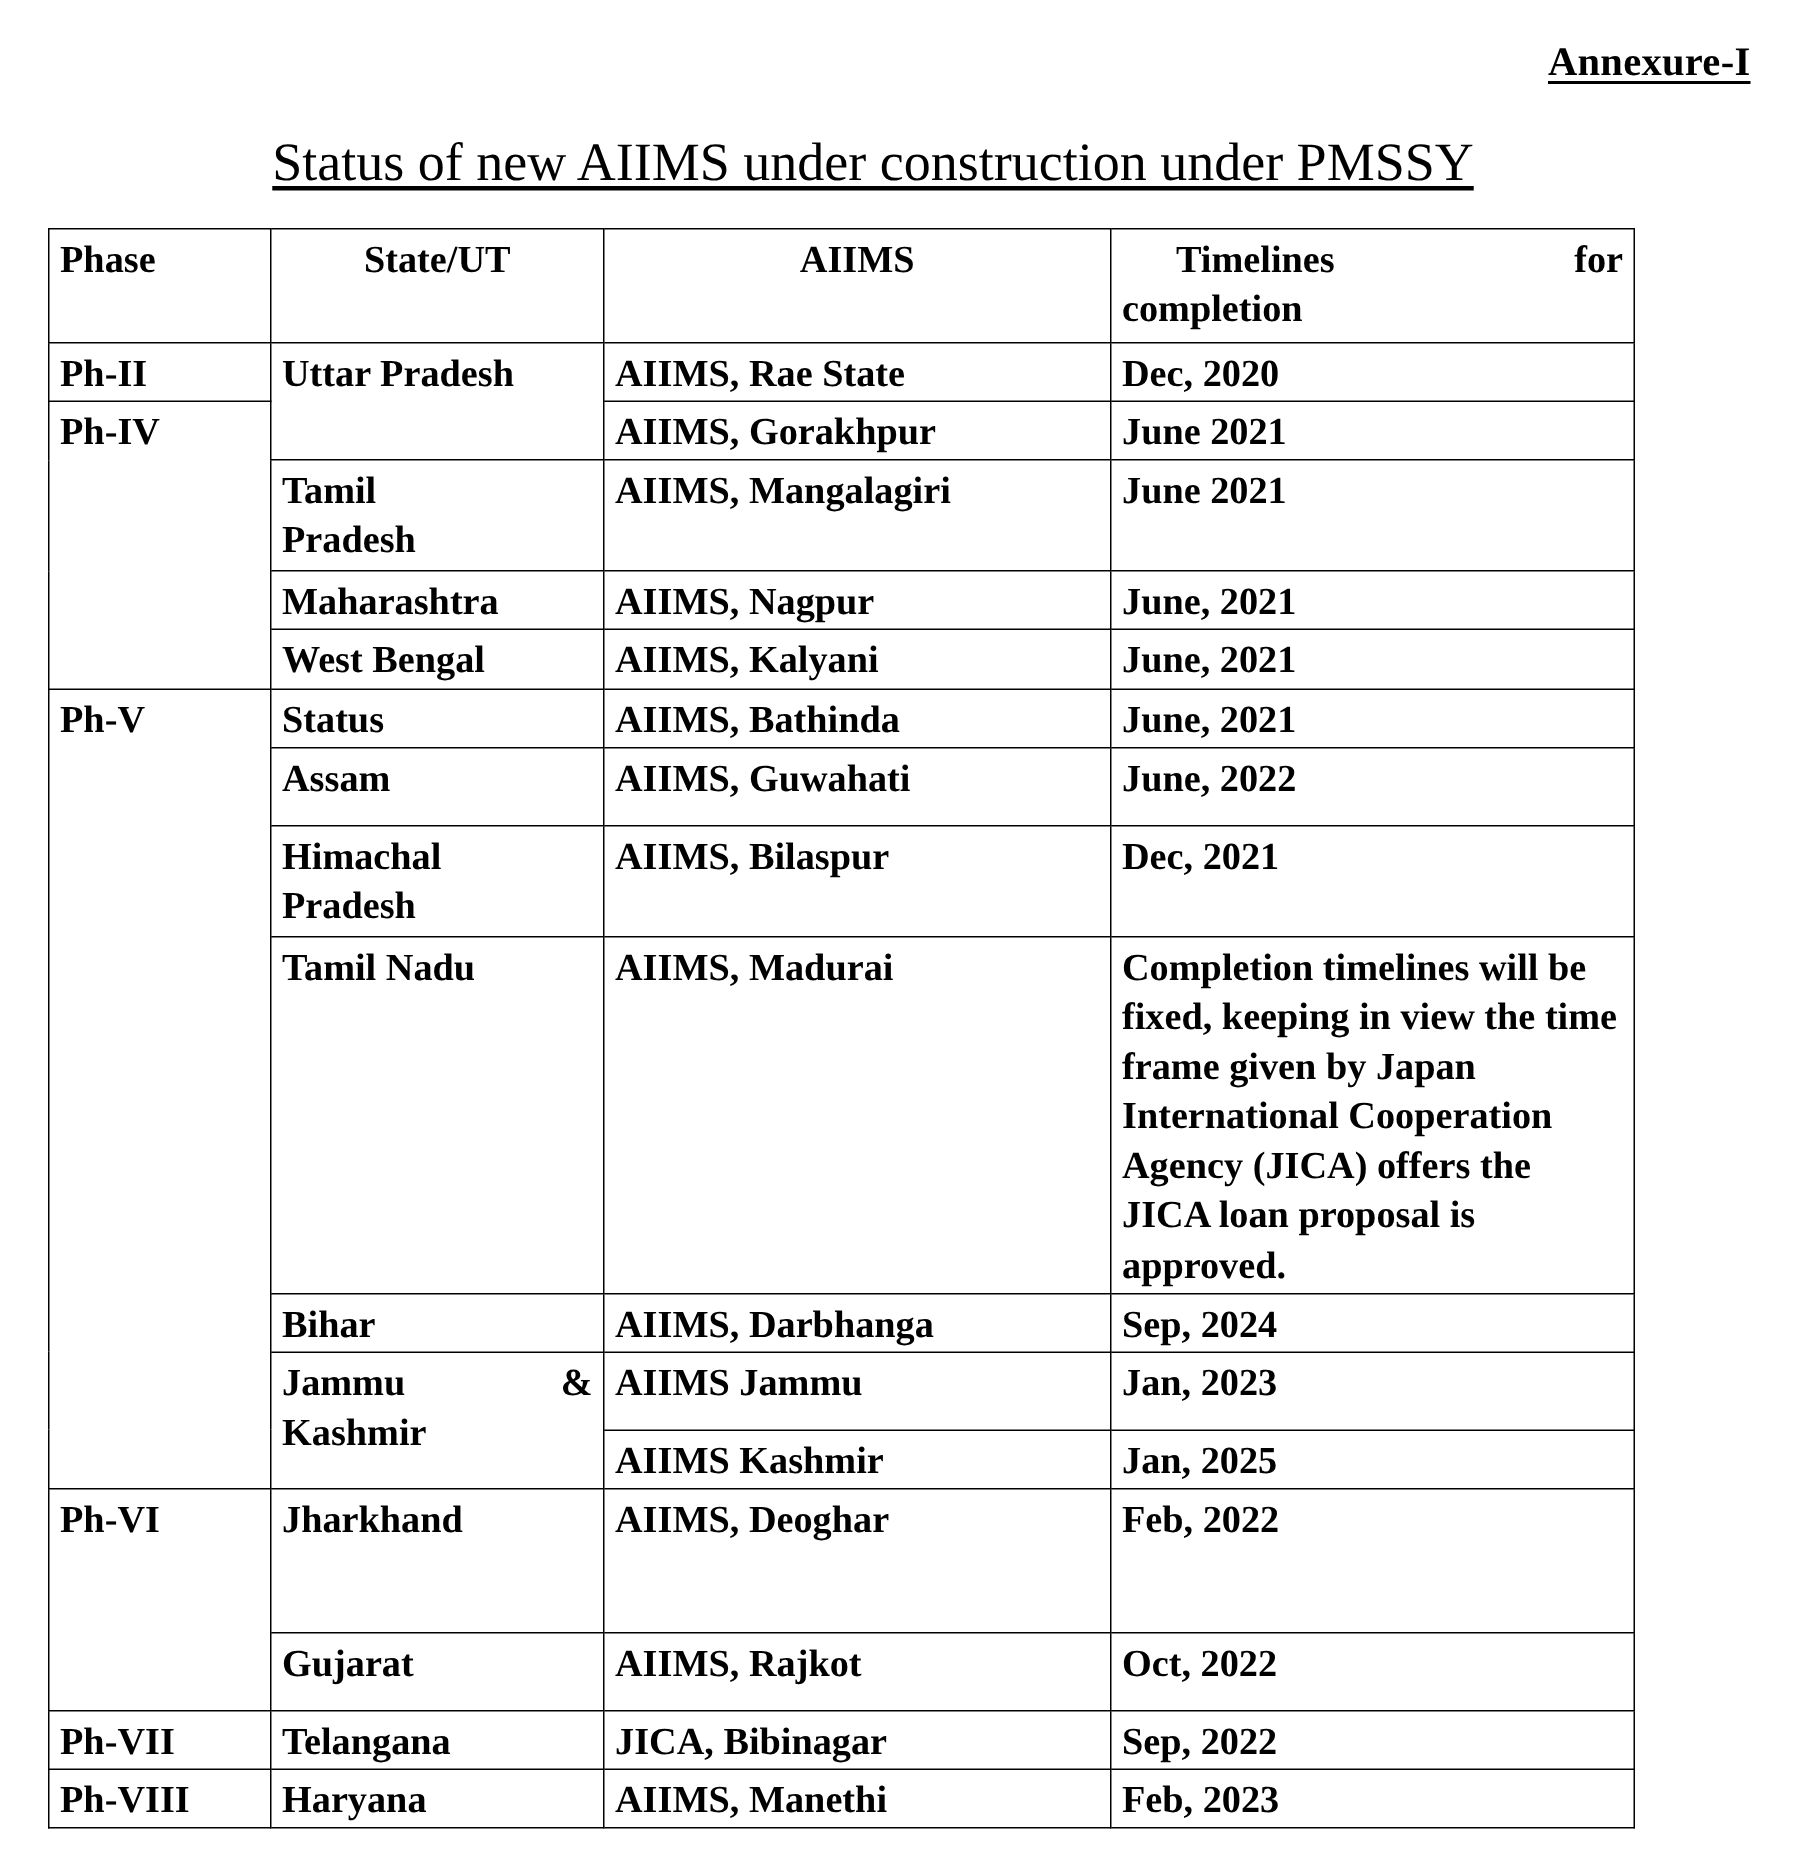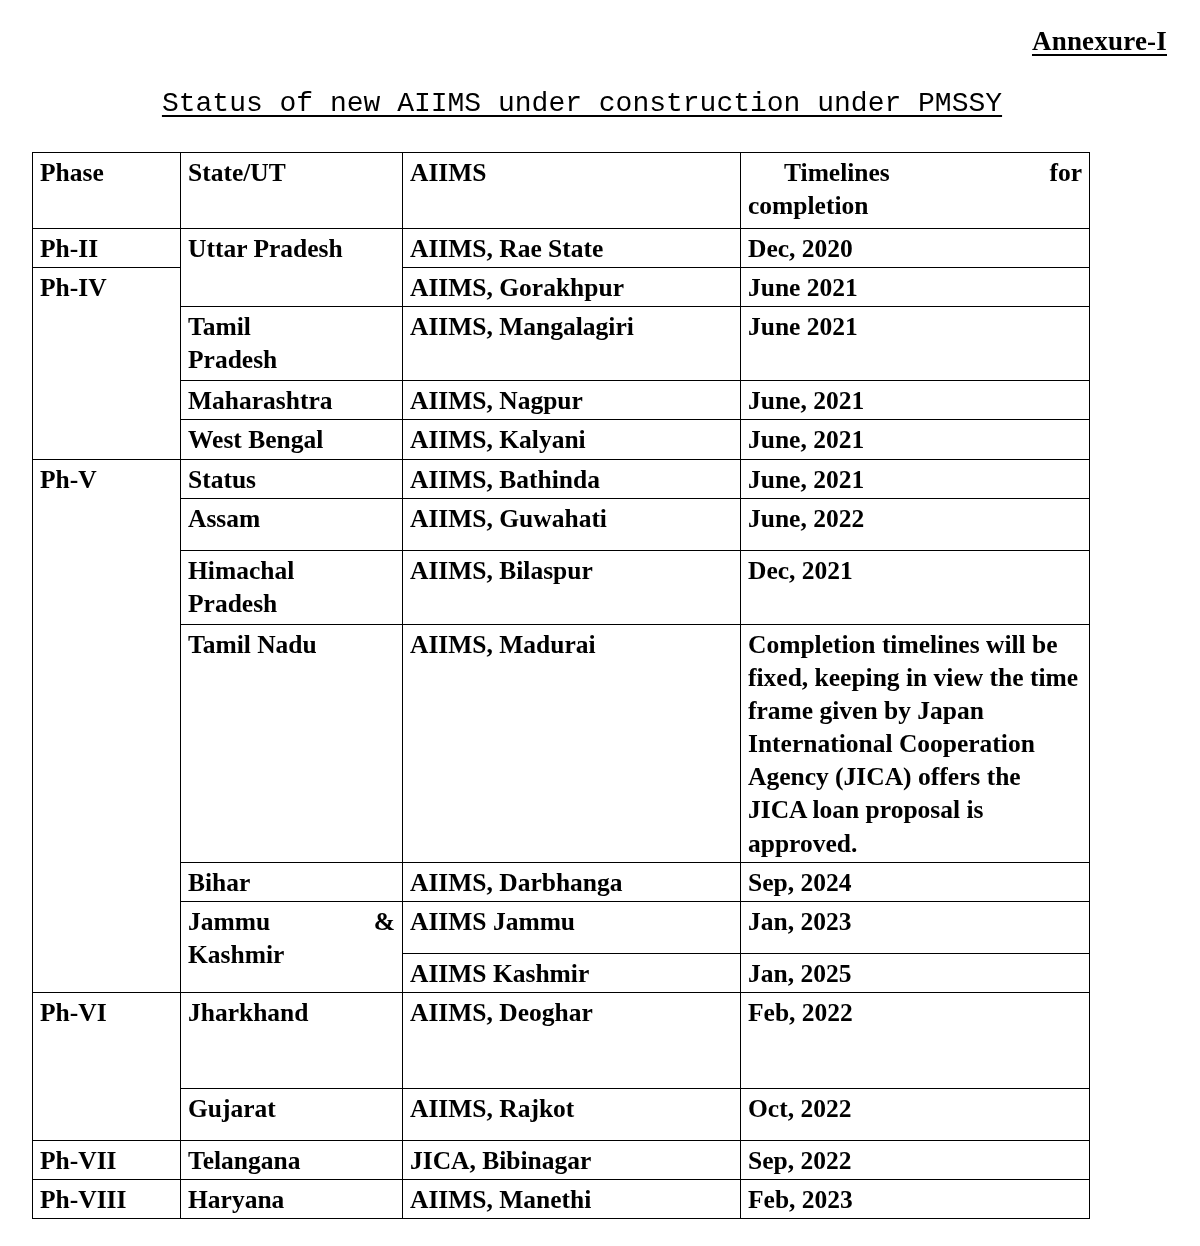--- a/index.html
+++ b/index.html
@@ -43,27 +43,26 @@
   .doc-title-wrap {
     position: absolute;
     top: 88px;
     left: 0;
     width: 1200px;
     text-align: center;
     padding-right: 36px;
     box-sizing: border-box;
   }
   .doc-title {
-    font-size: 28px;
+    font-size: 36px;
     font-weight: normal;
     text-decoration: underline;
     text-underline-offset: 4px;
     line-height: 1.15;
     white-space: nowrap;
-    font-family: Liberation Mono, monospace;
   }
   
   .table-wrap {
     position: absolute;
     top: 152px;
     left: 32px;
     width: 1057px;
   }
   table.aiims {
     border-collapse: collapse;
@@ -83,22 +82,22 @@
   col.c-state  { width: 222px; }
   col.c-aiims  { width: 338px; }
   col.c-time   { width: 349px; }
 
   thead th {
     font-weight: bold;
     height: 76px;
     box-sizing: border-box;
   }
   th.h-phase   { text-align: left; }
-  th.h-state   { text-align: left; margin-left: 21px; }
-  th.h-aiims   { text-align: left; }
+  th.h-state   { text-align: center; margin-left: 21px; }
+  th.h-aiims   { text-align: center; }
   th.h-time    { text-align: left; }
 
   
   .just-line {
     display: flex;
     justify-content: space-between;
     width: 100%;
   }
   .just-line > span { display: inline-block; margin-left: 36px; }
 

